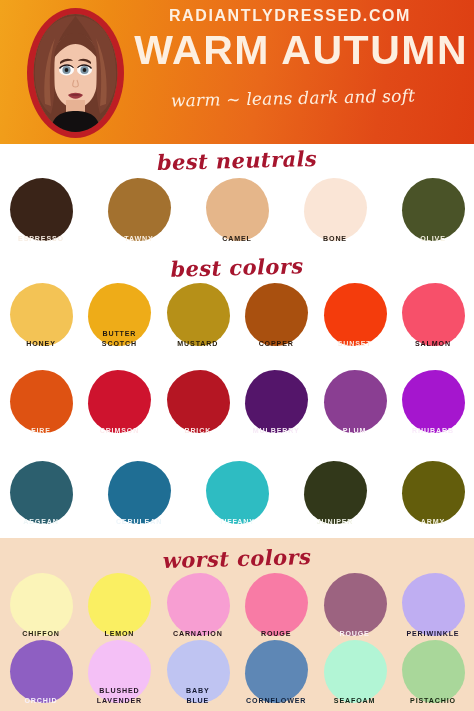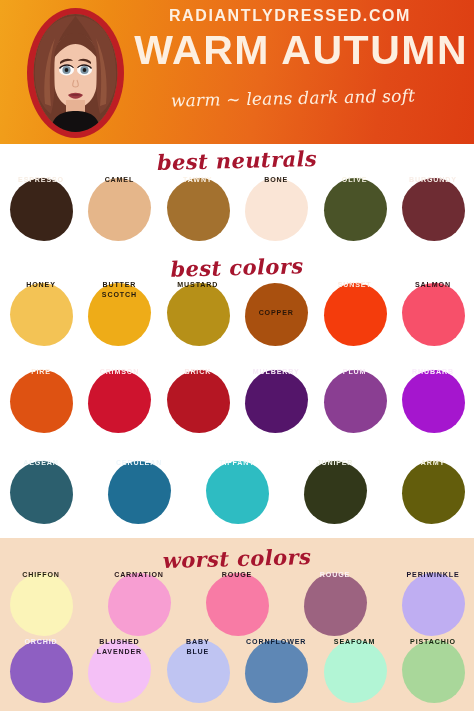--- a/index.html
+++ b/index.html
@@ -104,21 +104,21 @@
     width: 474px;
     display: flex;
     justify-content: space-between;
     padding: 0 7px;
   }
   .swatch {
     position: relative;
     width: 68px;
     height: 68px;
     display: flex;
-    align-items: flex-start;
+    align-items: flex-end;
     justify-content: center;
   }
   .blob {
     position: absolute;
     left: 3px; top: 2px;
     width: 63px;
     height: 63px;
     border-radius: 52% 48% 46% 54% / 50% 53% 47% 50%;
   }
   .swatch:nth-child(2n) .blob { border-radius: 47% 53% 52% 48% / 53% 47% 53% 47%; }
@@ -211,38 +211,34 @@
   <div class="section-heading" style="top: 148px; color: rgb(166, 21, 46);">best neutrals</div>
   <div class="section-heading" style="top: 255px; color: rgb(166, 21, 46);">best colors</div>
   <div class="section-heading" style="top: 546px; color: rgb(166, 21, 46);">worst colors</div>
 
   <div class="row" style="top:176px">
     <div class="swatch">
       <div class="blob" style="background: rgb(58, 36, 24);"></div>
       <div class="label" style="color: rgb(247, 237, 227);">ESPRESSO</div>
     </div>
     <div class="swatch">
+      <div class="blob" style="background: rgb(163, 113, 47);"></div>
+      <div class="label" style="color: rgb(251, 242, 230);">TAWNY</div>
+    </div>
+    <div class="swatch">
       <div class="blob" style="background: rgb(229, 182, 138);"></div>
       <div class="label" style="color: rgb(43, 33, 24);">CAMEL</div>
     </div>
     <div class="swatch">
-      <div class="blob" style="background: rgb(163, 113, 47);"></div>
-      <div class="label" style="color: rgb(251, 242, 230);">TAWNY</div>
-    </div>
-    <div class="swatch">
       <div class="blob" style="background: rgb(250, 229, 214);"></div>
       <div class="label" style="color: rgb(43, 33, 24);">BONE</div>
     </div>
     <div class="swatch">
       <div class="blob" style="background: rgb(74, 83, 40);"></div>
       <div class="label" style="color: rgb(247, 242, 228);">OLIVE</div>
-    </div>
-    <div class="swatch">
-      <div class="blob" style="background: rgb(110, 44, 51);"></div>
-      <div class="label" style="color: rgb(248, 237, 230);">BURGUNDY</div>
     </div>
   </div>
 
   <div class="row" style="top:281px">
     <div class="swatch">
       <div class="blob" style="background: rgb(243, 195, 85);"></div>
       <div class="label" style="color: rgb(34, 26, 16);">HONEY</div>
     </div>
     <div class="swatch">
       <div class="blob" style="background: rgb(238, 172, 24);"></div>
@@ -316,20 +312,24 @@
       <div class="label" style="color: rgb(244, 242, 223);">ARMY</div>
     </div>
   </div>
 
   <div class="row" style="top:571px">
     <div class="swatch">
       <div class="blob" style="background: rgb(251, 244, 184);"></div>
       <div class="label" style="color: rgb(35, 31, 16);">CHIFFON</div>
     </div>
     <div class="swatch">
+      <div class="blob" style="background: rgb(250, 239, 98);"></div>
+      <div class="label" style="color: rgb(35, 31, 16);">LEMON</div>
+    </div>
+    <div class="swatch">
       <div class="blob" style="background: rgb(247, 158, 210);"></div>
       <div class="label" style="color: rgb(35, 20, 24);">CARNATION</div>
     </div>
     <div class="swatch">
       <div class="blob" style="background: rgb(248, 123, 165);"></div>
       <div class="label" style="color: rgb(35, 20, 24);">ROUGE</div>
     </div>
     <div class="swatch">
       <div class="blob" style="background: rgb(156, 99, 128);"></div>
       <div class="label" style="color: rgb(251, 241, 244);">ROUGE</div>

